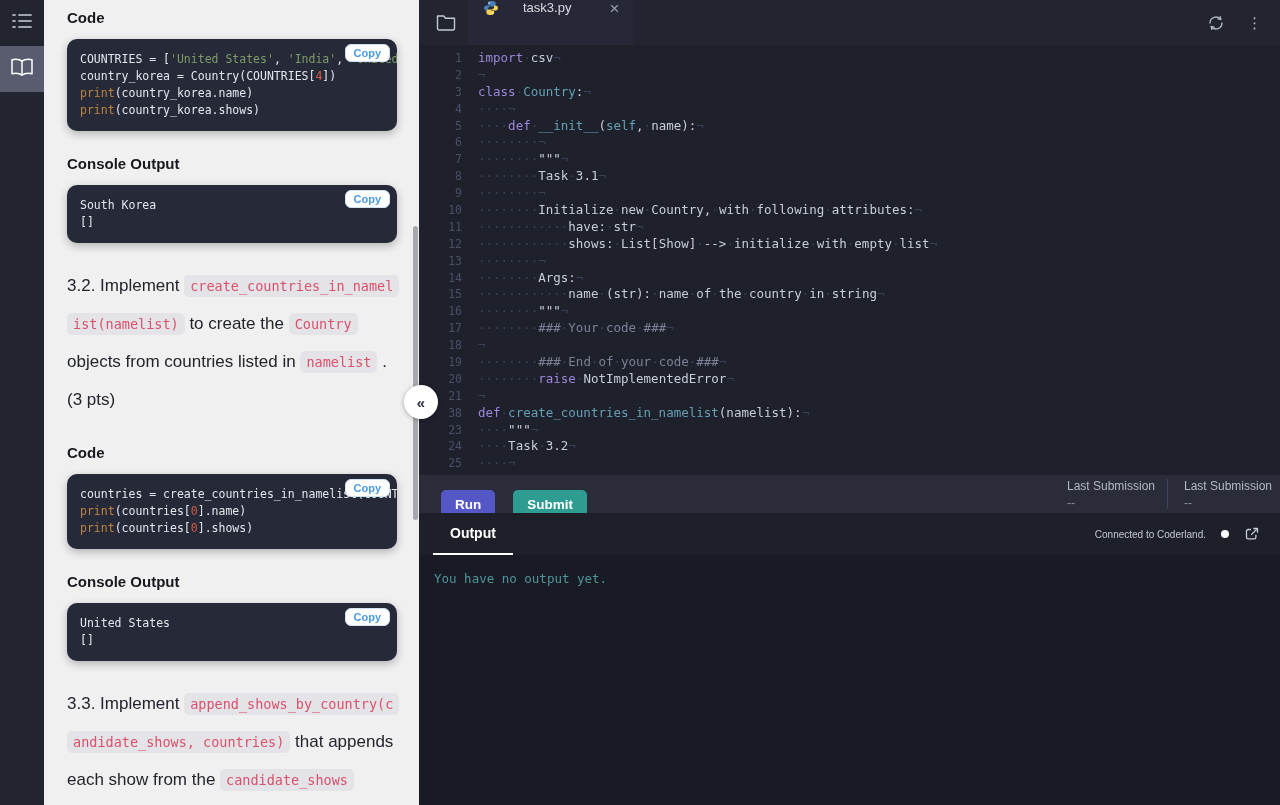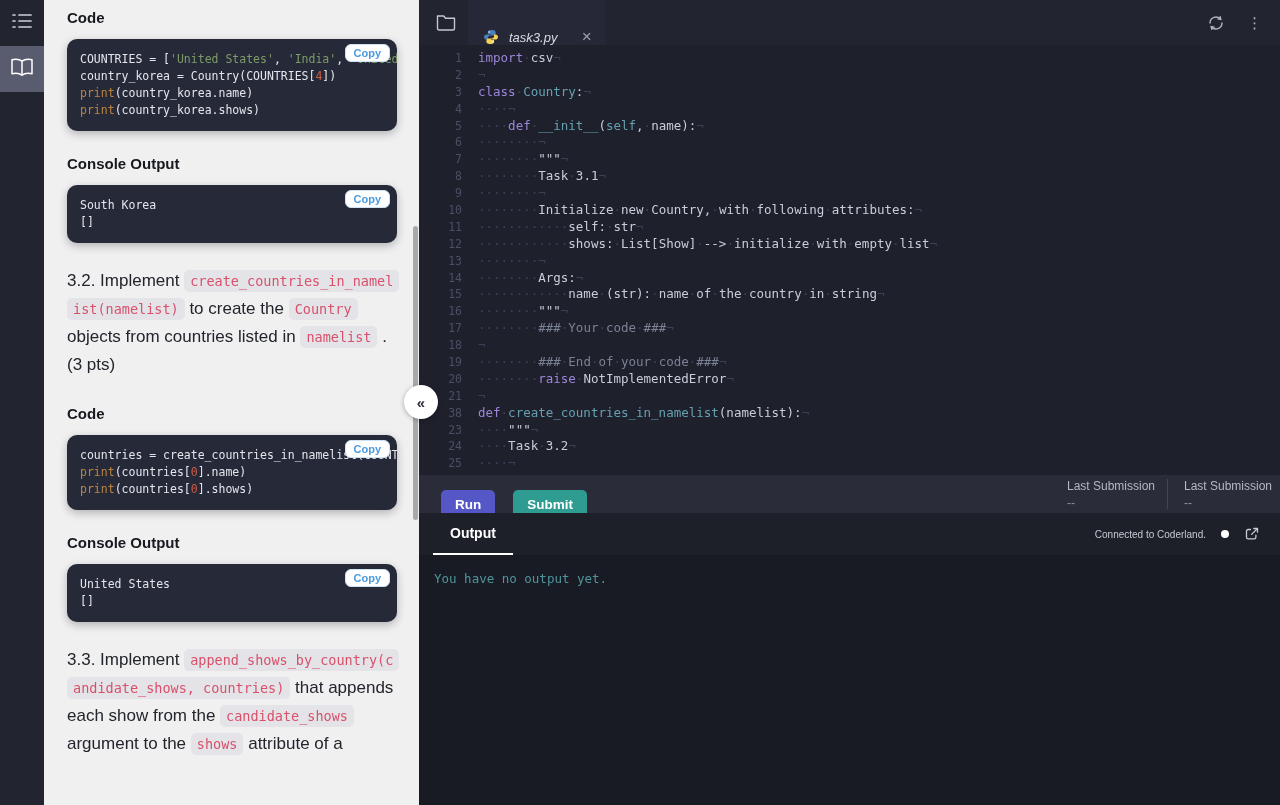--- a/index.html
+++ b/index.html
@@ -14,33 +14,33 @@
   .left-panel{position:relative;width:375px;flex:none;background:#f0f0f1;overflow:hidden;
     padding:9px 22px 0 23px;box-sizing:border-box;}
   .sec-heading{font-size:15px;font-weight:bold;color:#17191f;margin:0 0 13px;}
   .code-card{position:relative;background:#262938;border-radius:10px;padding:12px 13px;margin:0 0 24px;
     box-shadow:0 3px 8px rgba(20,22,30,.28);overflow:hidden;}
   .copy-btn{position:absolute;top:5px;right:7px;background:#fff;color:#4b9be0;border:1px solid #cfe2f6;
     border-radius:6px;font:600 11px "Liberation Sans",sans-serif;padding:2px 8px;cursor:pointer;}
   .code-card pre{margin:0;font-family:"DejaVu Sans Mono",monospace;font-size:11.5px;line-height:17px;}
   .cb-line{white-space:pre;}
   .tok-t{color:#e3e6ed}.tok-s{color:#7d9b68}.tok-n{color:#cf5b45}.tok-fn{color:#bd8440}
-  .para{font-size:17px;line-height:28px;color:#23252c;margin:21px 0 26px;}
+  .para{font-size:17px;line-height:37px;color:#23252c;margin:21px 0 26px;}
   .inline-code{font-family:"DejaVu Sans Mono",monospace;font-size:13.5px;color:#d9506b;background:#e4e4e8;
     padding:3px 6px;border-radius:5px;word-break:break-all;-webkit-box-decoration-break:clone;box-decoration-break:clone;}
   .scroll-thumb{position:absolute;right:1px;top:226px;width:5px;height:294px;background:#a7a9ad;border-radius:3px;}
 
   
   .right-panel{position:relative;flex:1;min-width:0;display:flex;flex-direction:column;}
   .collapse{position:absolute;left:-15px;top:385px;width:34px;height:34px;border-radius:50%;background:#fff;
     box-shadow:0 1px 5px rgba(0,0,0,.3);display:flex;align-items:center;justify-content:center;z-index:6;
     color:#2e3040;font:700 15px "Liberation Sans",sans-serif;cursor:pointer;}
   .tabbar{height:45px;background:#22242f;display:flex;align-items:center;padding:0 18px 0 17px;flex:none;}
-  .tab{height:45px;display:flex;align-items:flex-end;gap:10px;padding:0 14px 0 15px;margin-left:12px;
-    background:#262837;cursor:pointer;font-style:italic;}
+  .tab{height:45px;display:flex;align-items:flex-start;gap:24px;padding:0 14px 0 15px;margin-left:12px;
+    background:#262837;cursor:pointer;}
   .tab-name{color:#d8dae2;font-size:13px;}
   .tab-close{color:#9ba0ab;font-size:17px;margin-left:14px;cursor:pointer;line-height:1;}
   .tab-actions{margin-left:auto;display:flex;align-items:center;gap:22px;}
   .kebab{color:#b2b6c2;font-size:15px;cursor:pointer;}
 
   .editor{flex:none;height:425px;background:#1e202c;padding-top:5px;overflow:hidden;
     font-family:"DejaVu Sans Mono",monospace;font-size:12.5px;cursor:text;}
   .ed-line{display:flex;height:16.9px;line-height:16.9px;white-space:pre;}
   .ln{width:43px;text-align:right;color:#4b4f66;font-size:11.5px;flex:none;}
   .lc{padding-left:16px;}
@@ -163,21 +163,21 @@
         <div class="ed-line"><span class="ln">1</span><span class="lc"><span class="tk-k">import</span><span class="tk-w">·</span><span class="tk-t">csv</span><span class="tk-nl">¬</span></span></div>
         <div class="ed-line"><span class="ln">2</span><span class="lc"><span class="tk-nl">¬</span></span></div>
         <div class="ed-line"><span class="ln">3</span><span class="lc"><span class="tk-k">class</span><span class="tk-w">·</span><span class="tk-f">Country</span><span class="tk-t">:</span><span class="tk-nl">¬</span></span></div>
         <div class="ed-line"><span class="ln">4</span><span class="lc"><span class="tk-w">····</span><span class="tk-nl">¬</span></span></div>
         <div class="ed-line"><span class="ln">5</span><span class="lc"><span class="tk-w">····</span><span class="tk-k">def</span><span class="tk-w">·</span><span class="tk-f">__init__</span><span class="tk-t">(</span><span class="tk-f">self</span><span class="tk-t">,</span><span class="tk-w">·</span><span class="tk-t">name):</span><span class="tk-nl">¬</span></span></div>
         <div class="ed-line"><span class="ln">6</span><span class="lc"><span class="tk-w">········</span><span class="tk-nl">¬</span></span></div>
         <div class="ed-line"><span class="ln">7</span><span class="lc"><span class="tk-w">········</span><span class="tk-t">"""</span><span class="tk-nl">¬</span></span></div>
         <div class="ed-line"><span class="ln">8</span><span class="lc"><span class="tk-w">········</span><span class="tk-t">Task</span><span class="tk-w">·</span><span class="tk-t">3.1</span><span class="tk-nl">¬</span></span></div>
         <div class="ed-line"><span class="ln">9</span><span class="lc"><span class="tk-w">········</span><span class="tk-nl">¬</span></span></div>
         <div class="ed-line"><span class="ln">10</span><span class="lc"><span class="tk-w">········</span><span class="tk-t">Initialize</span><span class="tk-w">·</span><span class="tk-t">new</span><span class="tk-w">·</span><span class="tk-t">Country,</span><span class="tk-w">·</span><span class="tk-t">with</span><span class="tk-w">·</span><span class="tk-t">following</span><span class="tk-w">·</span><span class="tk-t">attributes:</span><span class="tk-nl">¬</span></span></div>
-        <div class="ed-line"><span class="ln">11</span><span class="lc"><span class="tk-w">············</span><span class="tk-t">self:</span><span class="tk-w">·</span><span class="tk-t">str</span><span class="tk-nl">¬</span></span></div>
+        <div class="ed-line"><span class="ln">11</span><span class="lc"><span class="tk-w">············</span><span class="tk-t">have:</span><span class="tk-w">·</span><span class="tk-t">str</span><span class="tk-nl">¬</span></span></div>
         <div class="ed-line"><span class="ln">12</span><span class="lc"><span class="tk-w">············</span><span class="tk-t">shows:</span><span class="tk-w">·</span><span class="tk-t">List[Show]</span><span class="tk-w">·</span><span class="tk-t">--&gt;</span><span class="tk-w">·</span><span class="tk-t">initialize</span><span class="tk-w">·</span><span class="tk-t">with</span><span class="tk-w">·</span><span class="tk-t">empty</span><span class="tk-w">·</span><span class="tk-t">list</span><span class="tk-nl">¬</span></span></div>
         <div class="ed-line"><span class="ln">13</span><span class="lc"><span class="tk-w">········</span><span class="tk-nl">¬</span></span></div>
         <div class="ed-line"><span class="ln">14</span><span class="lc"><span class="tk-w">········</span><span class="tk-t">Args:</span><span class="tk-nl">¬</span></span></div>
         <div class="ed-line"><span class="ln">15</span><span class="lc"><span class="tk-w">············</span><span class="tk-t">name</span><span class="tk-w">·</span><span class="tk-t">(str):</span><span class="tk-w">·</span><span class="tk-t">name</span><span class="tk-w">·</span><span class="tk-t">of</span><span class="tk-w">·</span><span class="tk-t">the</span><span class="tk-w">·</span><span class="tk-t">country</span><span class="tk-w">·</span><span class="tk-t">in</span><span class="tk-w">·</span><span class="tk-t">string</span><span class="tk-nl">¬</span></span></div>
         <div class="ed-line"><span class="ln">16</span><span class="lc"><span class="tk-w">········</span><span class="tk-t">"""</span><span class="tk-nl">¬</span></span></div>
         <div class="ed-line"><span class="ln">17</span><span class="lc"><span class="tk-w">········</span><span class="tk-c">###</span><span class="tk-w">·</span><span class="tk-c">Your</span><span class="tk-w">·</span><span class="tk-c">code</span><span class="tk-w">·</span><span class="tk-c">###</span><span class="tk-nl">¬</span></span></div>
         <div class="ed-line"><span class="ln">18</span><span class="lc"><span class="tk-nl">¬</span></span></div>
         <div class="ed-line"><span class="ln">19</span><span class="lc"><span class="tk-w">········</span><span class="tk-c">###</span><span class="tk-w">·</span><span class="tk-c">End</span><span class="tk-w">·</span><span class="tk-c">of</span><span class="tk-w">·</span><span class="tk-c">your</span><span class="tk-w">·</span><span class="tk-c">code</span><span class="tk-w">·</span><span class="tk-c">###</span><span class="tk-nl">¬</span></span></div>
         <div class="ed-line"><span class="ln">20</span><span class="lc"><span class="tk-w">········</span><span class="tk-k">raise</span><span class="tk-w">·</span><span class="tk-t">NotImplementedError</span><span class="tk-nl">¬</span></span></div>
         <div class="ed-line"><span class="ln">21</span><span class="lc"><span class="tk-nl">¬</span></span></div>

